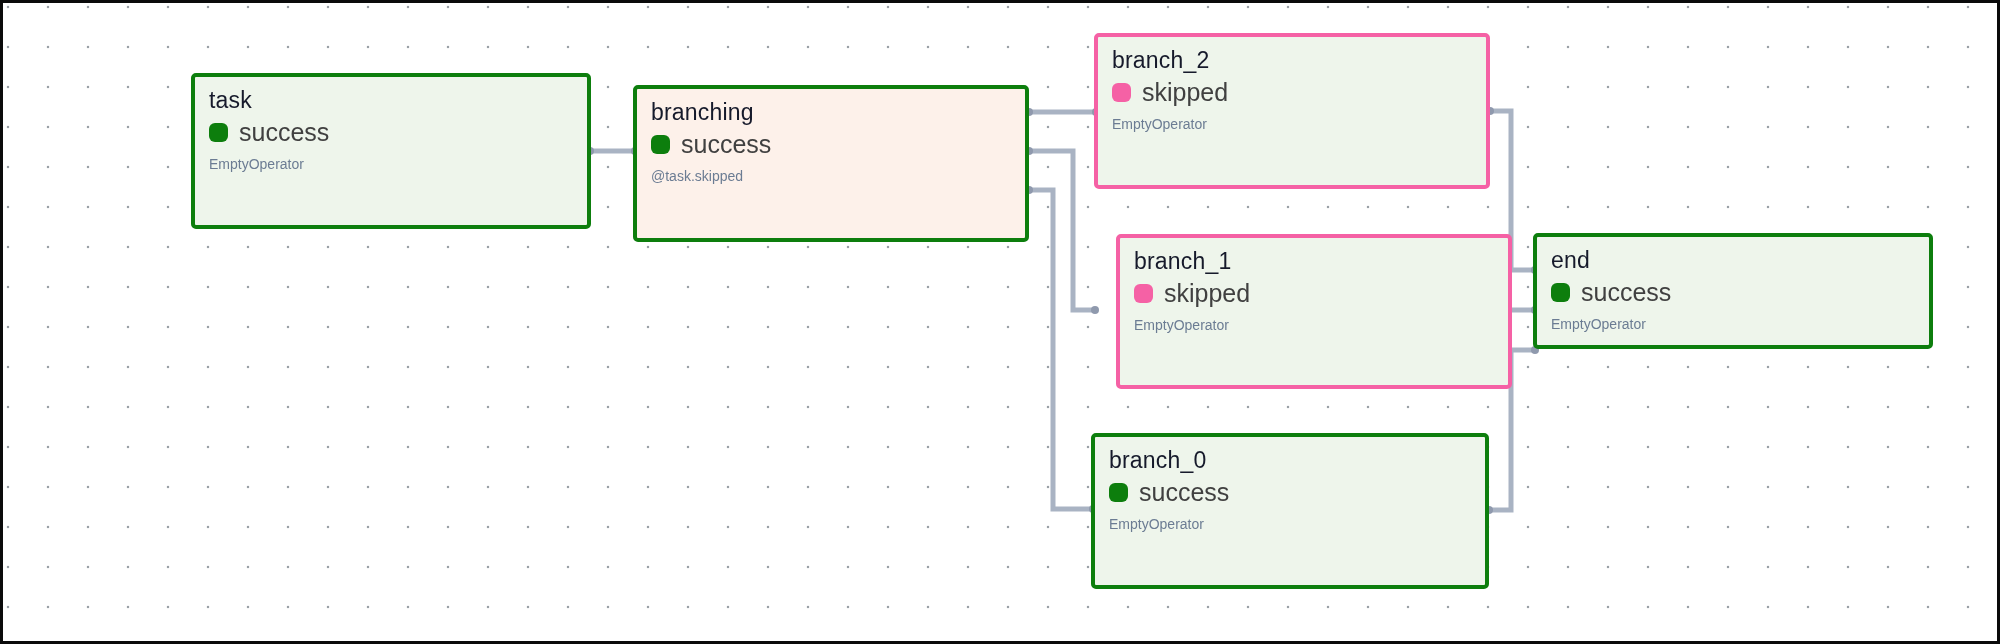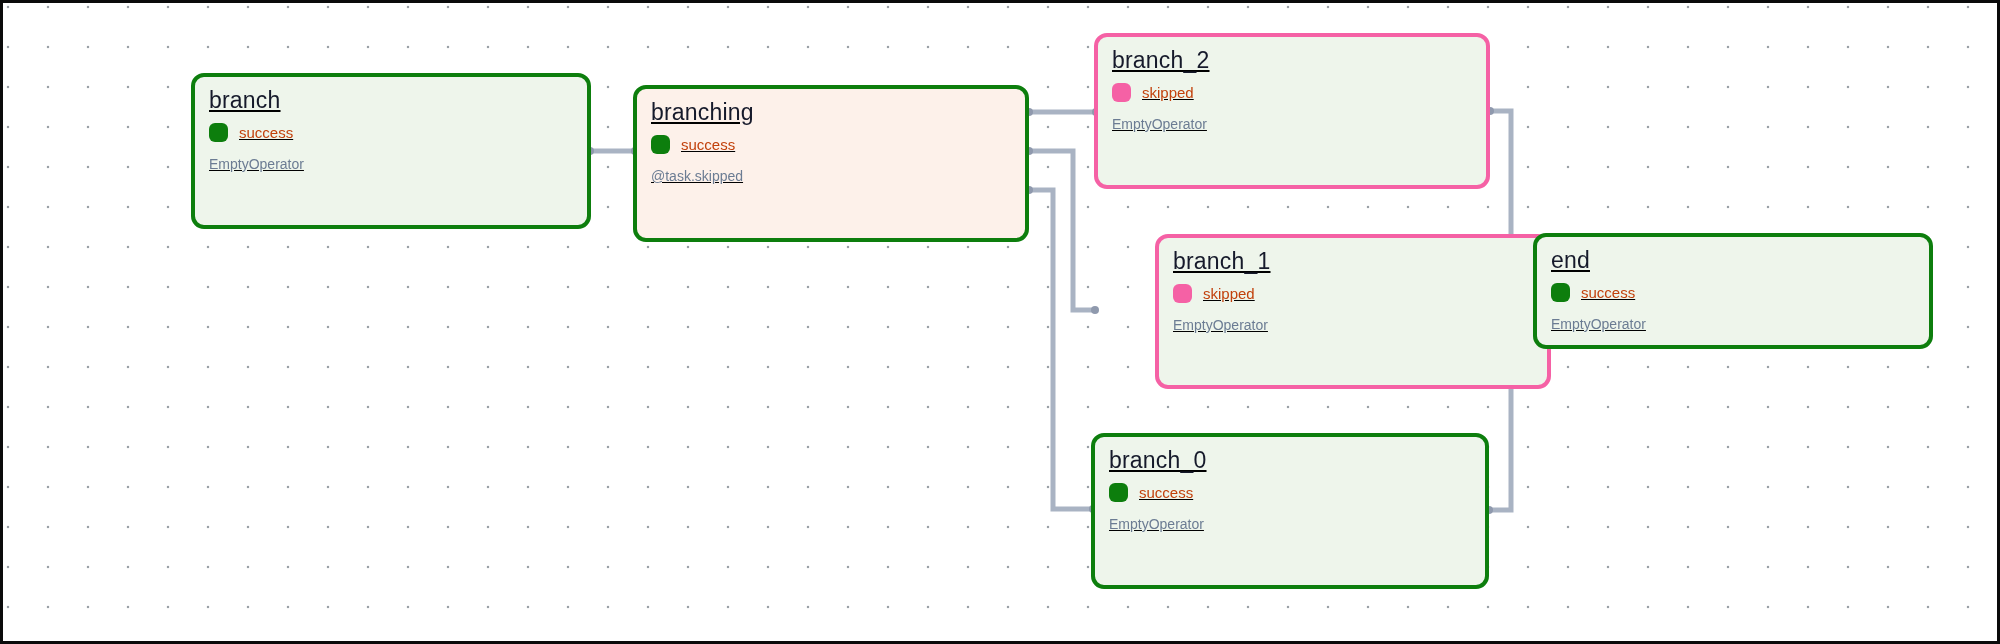--- a/index.html
+++ b/index.html
@@ -19,25 +19,24 @@
     background-size: 40px 40px;
     background-position: -15px -16px;
   }
   .edge-layer {
     position: absolute; left: 0; top: 0;
     width: 2000px; height: 644px;
   }
   .node {
     position: absolute;
     box-sizing: border-box;
-    border-radius: 13px;
+    border-radius: 5px;
     border: 4px solid transparent;
     padding: 8px 14px;
     cursor: pointer;
-    text-decoration: underline;
   }
   .node.border-green { border-color: #0d7e0d; }
   .node.border-pink  { border-color: #f561a5; }
   .node.fill-green   { background: #eef5eb; }
   .node.fill-peach   { background: #fdf1ea; }
   .node-title {
     font-size: 23px;
     line-height: 30px;
     font-weight: 500;
     color: #161a2b;
@@ -51,22 +50,22 @@
   }
   .status-icon {
     width: 19px; height: 19px;
     border-radius: 6px;
     margin-right: 11px;
     flex: 0 0 auto;
   }
   .status-icon.success { background: #0d7e0d; }
   .status-icon.skipped { background: #f561a5; }
   .status-text {
-    font-size: 15px;
-    color: #c2410c;
+    font-size: 25px;
+    color: #404040;
   }
   .node-operator {
     margin-top: 8px;
     font-size: 14px;
     line-height: 26px;
     color: #6b7c93;
   }
 </style>
 </head>
 <body>
@@ -90,21 +89,21 @@
       <circle cx="1532" cy="267" r="4" fill="#8f99ad"></circle>
       <polyline points="1486,307 1532,307" fill="none" stroke="#a9b3c3" stroke-width="5"></polyline>
       <circle cx="1486" cy="307" r="4" fill="#8f99ad"></circle>
       <circle cx="1532" cy="307" r="4" fill="#8f99ad"></circle>
       <polyline points="1486,507 1508,507 1508,347 1532,347" fill="none" stroke="#a9b3c3" stroke-width="5"></polyline>
       <circle cx="1486" cy="507" r="4" fill="#8f99ad"></circle>
       <circle cx="1532" cy="347" r="4" fill="#8f99ad"></circle>
     </svg>
   <div id="nodes">
       <div class="node border-green fill-green" style="left: 188px; top: 70px; width: 400px; height: 156px;">
-        <div class="node-title">branch</div>
+        <div class="node-title">task</div>
         <div class="node-status">
           <span class="status-icon success"></span>
           <span class="status-text">success</span>
         </div>
         <div class="node-operator">EmptyOperator</div>
       </div>
       <div class="node border-green fill-peach" style="left: 630px; top: 70px; width: 396px; height: 157px; margin-top: 12px;">
         <div class="node-title">branching</div>
         <div class="node-status">
           <span class="status-icon success"></span>
@@ -113,21 +112,21 @@
         <div class="node-operator">@task.skipped</div>
       </div>
       <div class="node border-pink fill-green" style="left: 1091px; top: 30px; width: 396px; height: 156px;">
         <div class="node-title">branch_2</div>
         <div class="node-status">
           <span class="status-icon skipped"></span>
           <span class="status-text">skipped</span>
         </div>
         <div class="node-operator">EmptyOperator</div>
       </div>
-      <div class="node border-pink fill-green" style="left: 1152px; top: 231px; width: 396px; height: 155px;">
+      <div class="node border-pink fill-green" style="left: 1113px; top: 231px; width: 396px; height: 155px;">
         <div class="node-title">branch_1</div>
         <div class="node-status">
           <span class="status-icon skipped"></span>
           <span class="status-text">skipped</span>
         </div>
         <div class="node-operator">EmptyOperator</div>
       </div>
       <div class="node border-green fill-green" style="left: 1088px; top: 430px; width: 398px; height: 156px;">
         <div class="node-title">branch_0</div>
         <div class="node-status">

